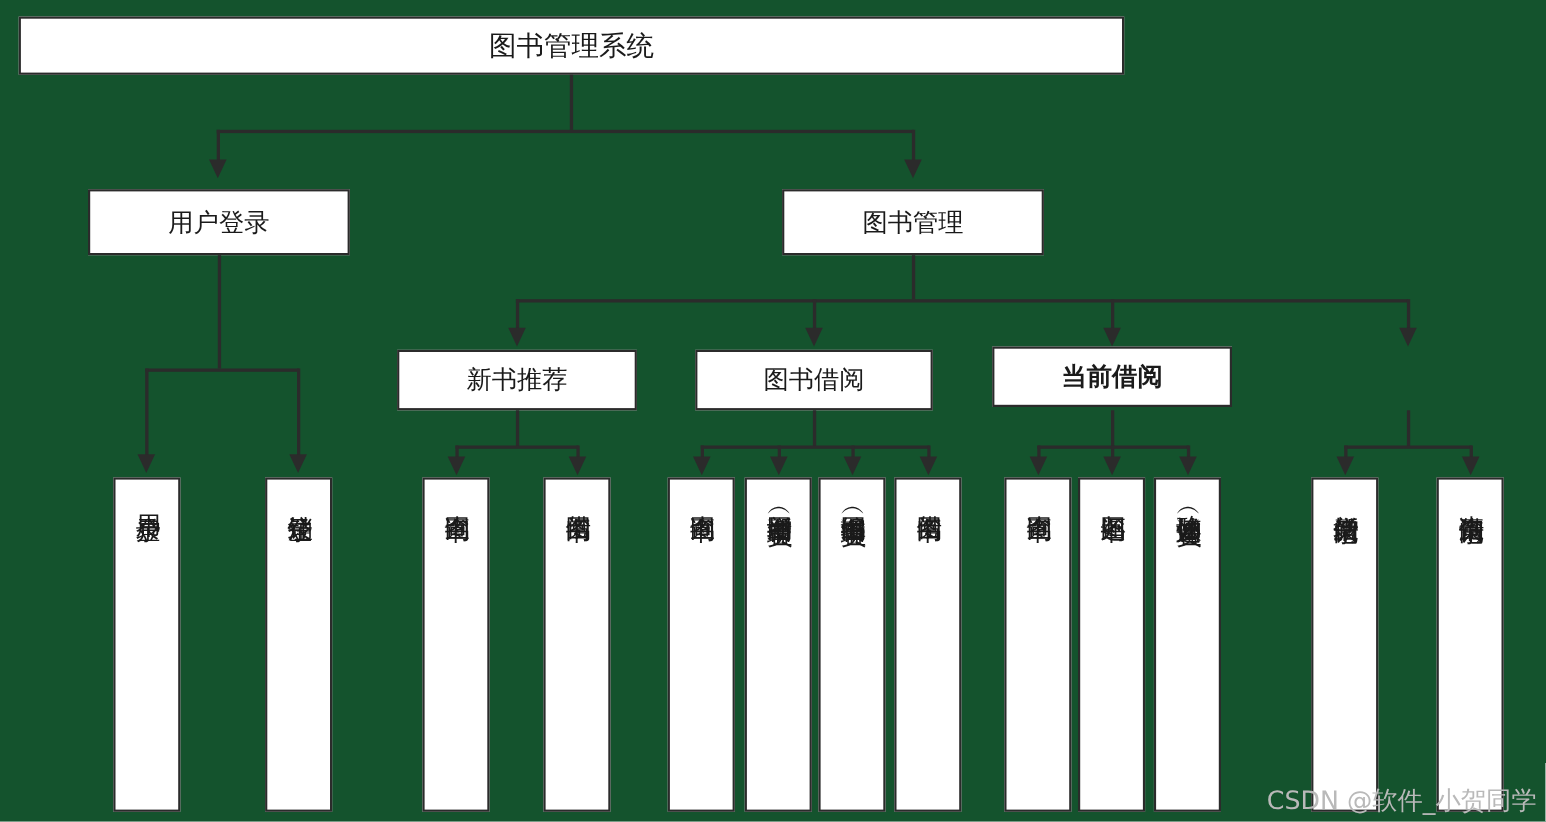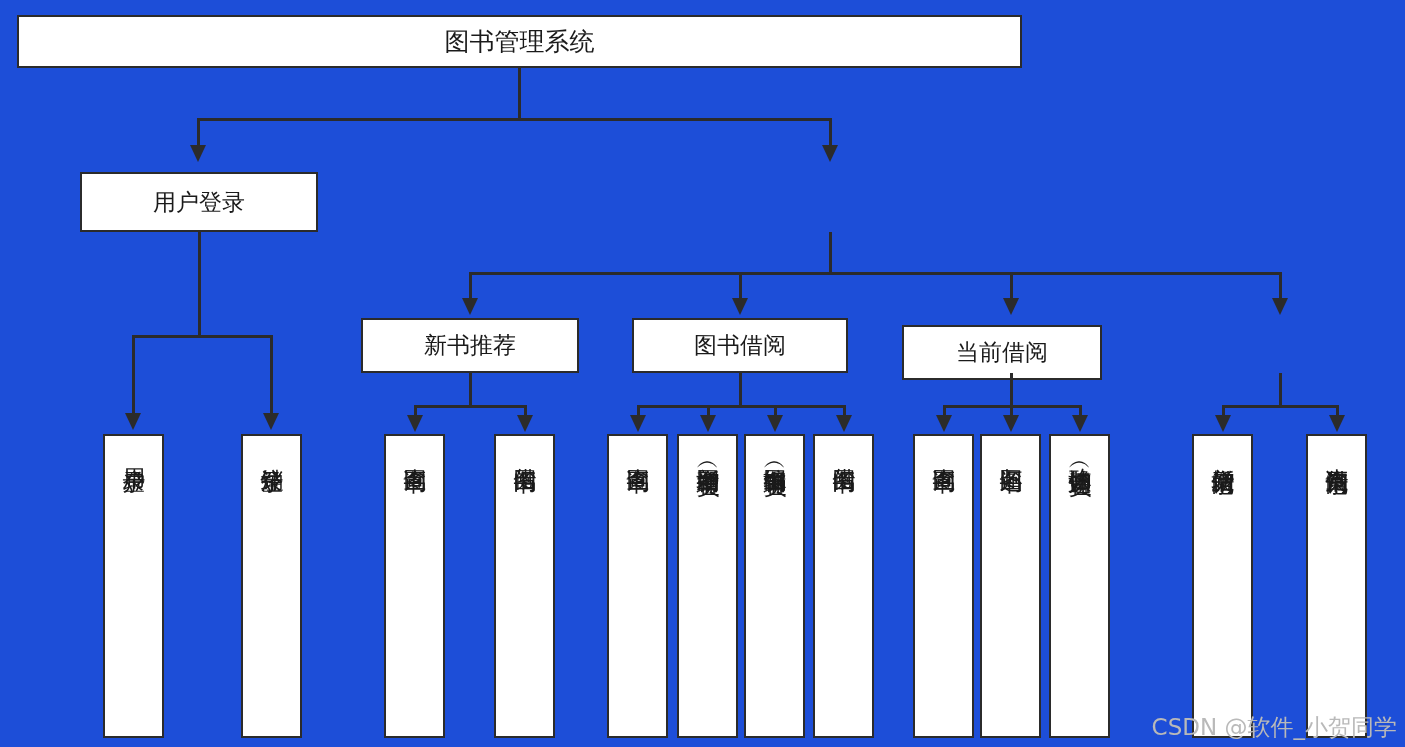--- a/index.html
+++ b/index.html
@@ -8,21 +8,21 @@
     padding: 0;
     background: #ffffff;
   }
   body {
     font-family: "DejaVu Sans", "Liberation Sans", sans-serif;
   }
   #canvas {
     position: relative;
     width: 1405px;
     height: 747px;
-    background: #1d4ed8;
+    background: #14532d;
     overflow: hidden;
   }
   .node {
     position: absolute;
     box-sizing: border-box;
     border: 2.5px solid #2b2b2b;
     background: #ffffff;
     display: flex;
     align-items: center;
     justify-content: center;
@@ -84,20 +84,23 @@
 
   <div class="hline" style="left:197px; top:118px; width:634px;"></div>
 
   <div class="vline" style="left:197px; top:118px; height:29px;"></div>
   <div class="arrow" style="left:190px; top:145px;"></div>
   <div class="vline" style="left:829px; top:118px; height:29px;"></div>
   <div class="arrow" style="left:822px; top:145px;"></div>
 
   <div class="node lvl2" style="left:80px; top:172px; width:238px; height:60px;">
     <span class="htext">用户登录</span>
+  </div>
+  <div class="node lvl2" style="left:711px; top:172px; width:238px; height:60px;">
+    <span class="htext">图书管理</span>
   </div>
 
   <div class="vline" style="left:198px; top:232px; height:103px;"></div>
   <div class="hline" style="left:132px; top:335px; width:140px;"></div>
   <div class="vline" style="left:132px; top:335px; height:80px;"></div>
   <div class="arrow" style="left:125px; top:413px;"></div>
   <div class="vline" style="left:270px; top:335px; height:80px;"></div>
   <div class="arrow" style="left:263px; top:413px;"></div>
 
   <div class="vline" style="left:829px; top:232px; height:40px;"></div>
@@ -110,21 +113,21 @@
   <div class="arrow" style="left:1003px; top:298px;"></div>
   <div class="vline" style="left:1279px; top:272px; height:28px;"></div>
   <div class="arrow" style="left:1272px; top:298px;"></div>
 
   <div class="node lvl3" style="left:361px; top:318px; width:218px; height:55px;">
     <span class="htext">新书推荐</span>
   </div>
   <div class="node lvl3" style="left:632px; top:318px; width:216px; height:55px;">
     <span class="htext">图书借阅</span>
   </div>
-  <div class="node lvl3" style="left:902px; top:325px; width:200px; height:55px;">
+  <div class="node lvl3" style="left:902px; top:315px; width:218px; height:55px;font-weight:bold;">
     <span class="htext">当前借阅</span>
   </div>
 
   <div class="vline" style="left:469px; top:373px; height:34px;"></div>
   <div class="hline" style="left:414px; top:405px; width:112px;"></div>
   <div class="vline" style="left:414px; top:405px; height:12px;"></div>
   <div class="arrow" style="left:407px; top:415px;"></div>
   <div class="vline" style="left:524px; top:405px; height:12px;"></div>
   <div class="arrow" style="left:517px; top:415px;"></div>
 

